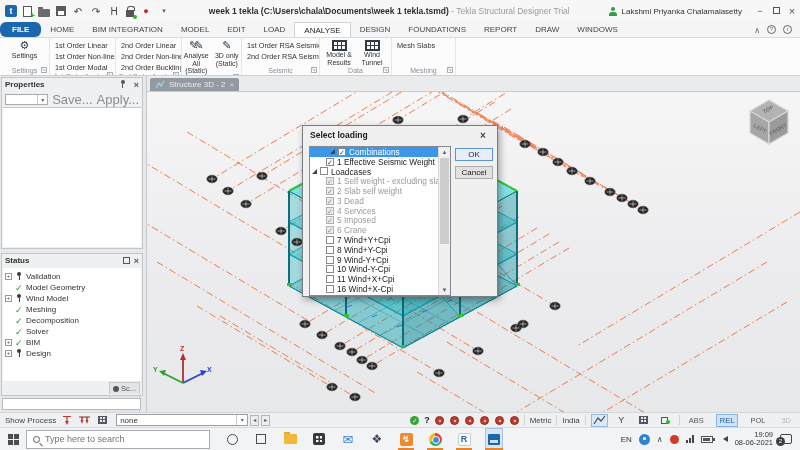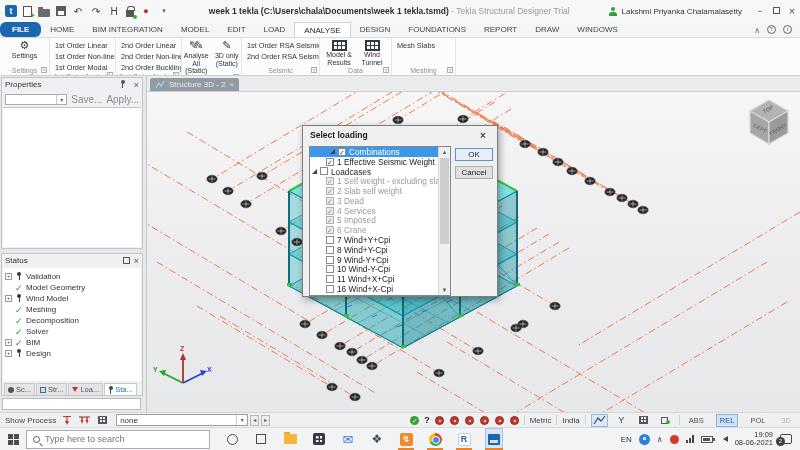--- a/index.html
+++ b/index.html
@@ -63,41 +63,41 @@
   
   #doctabrow{position:absolute;left:147px;top:76px;width:653px;height:16px;background:#e9ebed;border-bottom:1px solid #c9ccd0;display:flex;align-items:flex-end;padding-left:3px;}
   .doctab{background:#939aa1;color:#e9ecef;font-size:8px;padding:2px 5px;display:flex;align-items:center;gap:4px;border-radius:2px 2px 0 0;}
   .doctab .dx{color:#d7dadd;font-size:8px;}
 
   
   #leftdock{position:absolute;left:0;top:76px;width:147px;height:336px;background:#e6e8ea;border-right:1px solid #c5c8cc;}
   .panel{position:absolute;left:1px;right:3px;background:#eef0f1;border:1px solid #c2c5c9;display:flex;flex-direction:column;}
   #props{top:1px;height:172px;}
   #statuspanel{top:177px;height:143px;}
-  .phead{height:13px;display:flex;align-items:center;font-size:8px;color:#333;padding:0 3px;}
+  .phead{height:13px;display:flex;align-items:center;font-size:8px;color:#333;padding:0 3px;font-weight:bold;}
   .phead .ptitle{flex:1;}
   .pin-icon{position:relative;width:6px;height:9px;margin-right:4px;}
   .pin-icon::before{content:"";position:absolute;top:0;left:1px;width:4px;height:4px;background:#555;border-radius:50%;}
   .pin-icon::after{content:"";position:absolute;top:4px;left:2.5px;width:1px;height:4px;background:#555;}
   .phx{color:#555;font-size:9px;margin-left:4px;}
   .ptool{height:16px;display:flex;align-items:center;gap:4px;padding:0 3px;}
   .pcombo{width:72px;height:11px;background:#fff;border:1px solid #a8abae;display:flex;}
   .pcombo .cbarrow{margin-left:auto;width:10px;border-left:1px solid #c5c9cc;font-size:6px;color:#666;text-align:center;line-height:10px;}
-  .plink{font-size:10px;color:#8a8f94;text-align:center;}
+  .plink{font-size:13px;color:#8a8f94;text-align:center;}
   .pbody{flex:1;background:#fff;border-top:1px solid #c2c5c9;margin:0 1px 1px;}
   #statusRows{flex:1;background:#fff;margin:1px;padding:3px 2px;overflow:hidden;}
   .srow{display:flex;align-items:center;gap:3px;height:11px;font-size:8px;color:#333;}
   .sexp{width:7px;height:7px;border:1px solid #9a9a9a;background:#fff;font-size:6px;line-height:5px;text-align:center;color:#555;flex:none;}
   .sexp.hid{visibility:hidden;}
   .sok{color:#1f9e2c;font-weight:bold;font-size:9px;width:8px;}
   .sok::before{content:"✓";}
   .spin{position:relative;width:6px;height:9px;margin:0 1px;}
   .spin::before{content:"";position:absolute;top:0;left:1px;width:4px;height:4px;background:#3a3a3a;border-radius:50%;}
   .spin::after{content:"";position:absolute;top:4px;left:2.5px;width:1px;height:4px;background:#3a3a3a;}
-  #statusTabs{height:13px;display:flex;gap:1px;padding:0 2px;align-items:flex-end;}
+  #statusTabs{height:13px;display:flex;gap:1px;padding:0 2px;align-items:flex-end;flex-direction:column;}
   .stab{display:flex;align-items:center;gap:2px;font-size:7.5px;color:#555;background:#e2e4e6;border:1px solid #c6c9cc;border-bottom:none;padding:1px 3px;}
   .stab.on{background:#fff;color:#1a6fc4;}
   .stic{display:inline-block;}
   .scene-icon{width:6px;height:6px;background:#555;border-radius:50%;}
   .structure-icon{width:6px;height:6px;border:1px solid #4a6a8a;background:#cfe0ef;}
   .loading-icon{width:0;height:0;border-left:3px solid transparent;border-right:3px solid transparent;border-top:5px solid #c0392b;}
   .status-icon{position:relative;width:5px;height:8px;}
   .status-icon::before{content:"";position:absolute;top:0;left:0.5px;width:4px;height:4px;background:#444;border-radius:50%;}
   .status-icon::after{content:"";position:absolute;top:4px;left:2px;width:1px;height:4px;background:#444;}
   #dockmini{position:absolute;left:2px;right:5px;top:322px;height:12px;background:#fff;border:1px solid #b8bbbe;}

